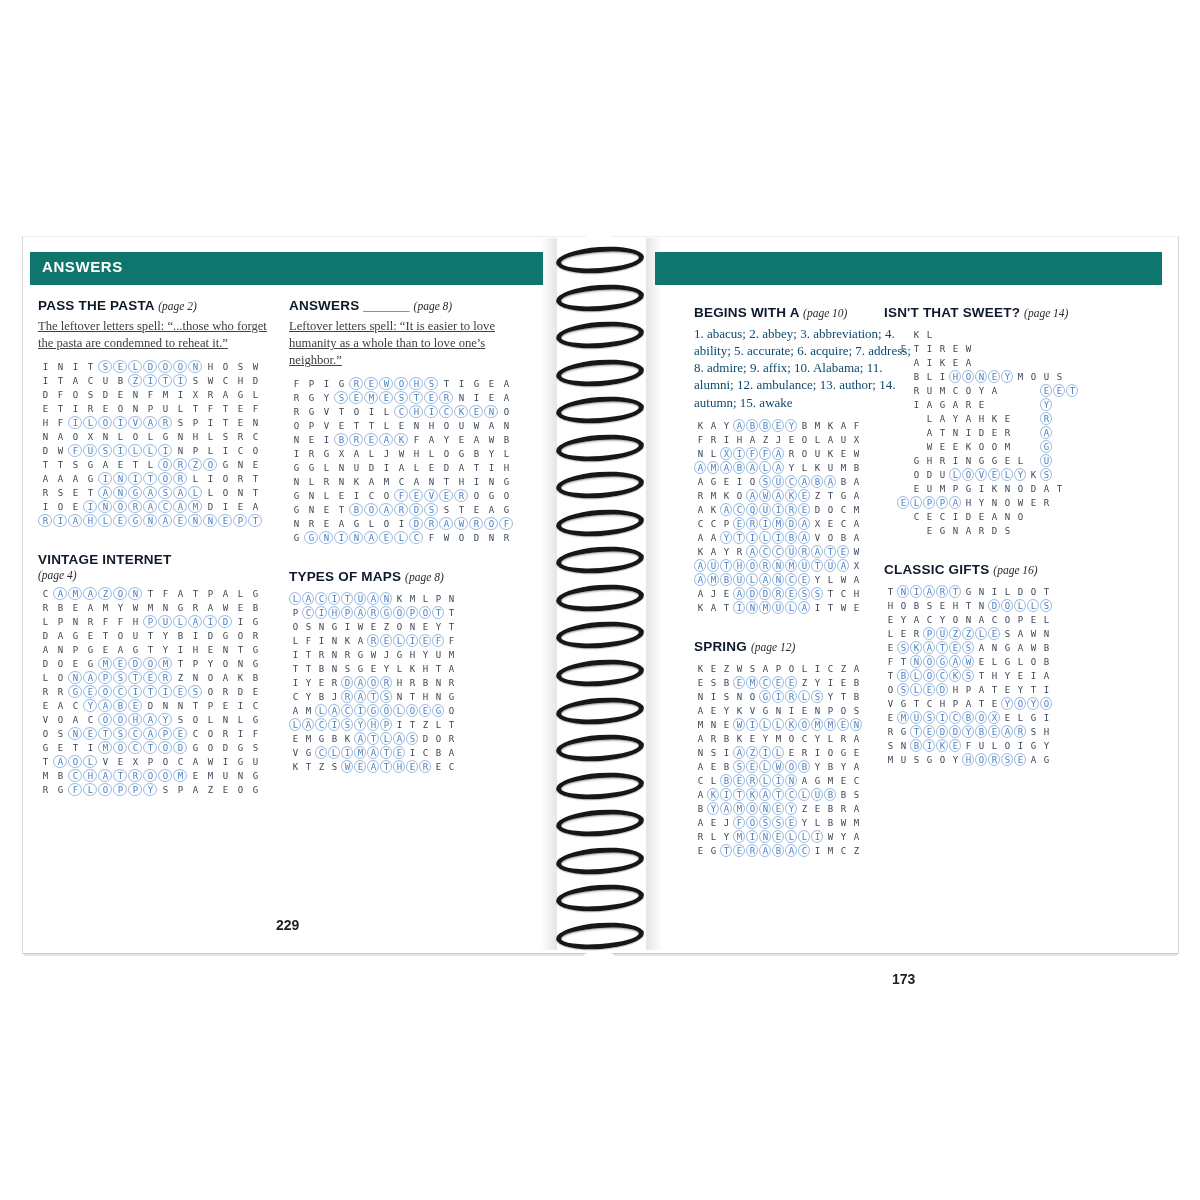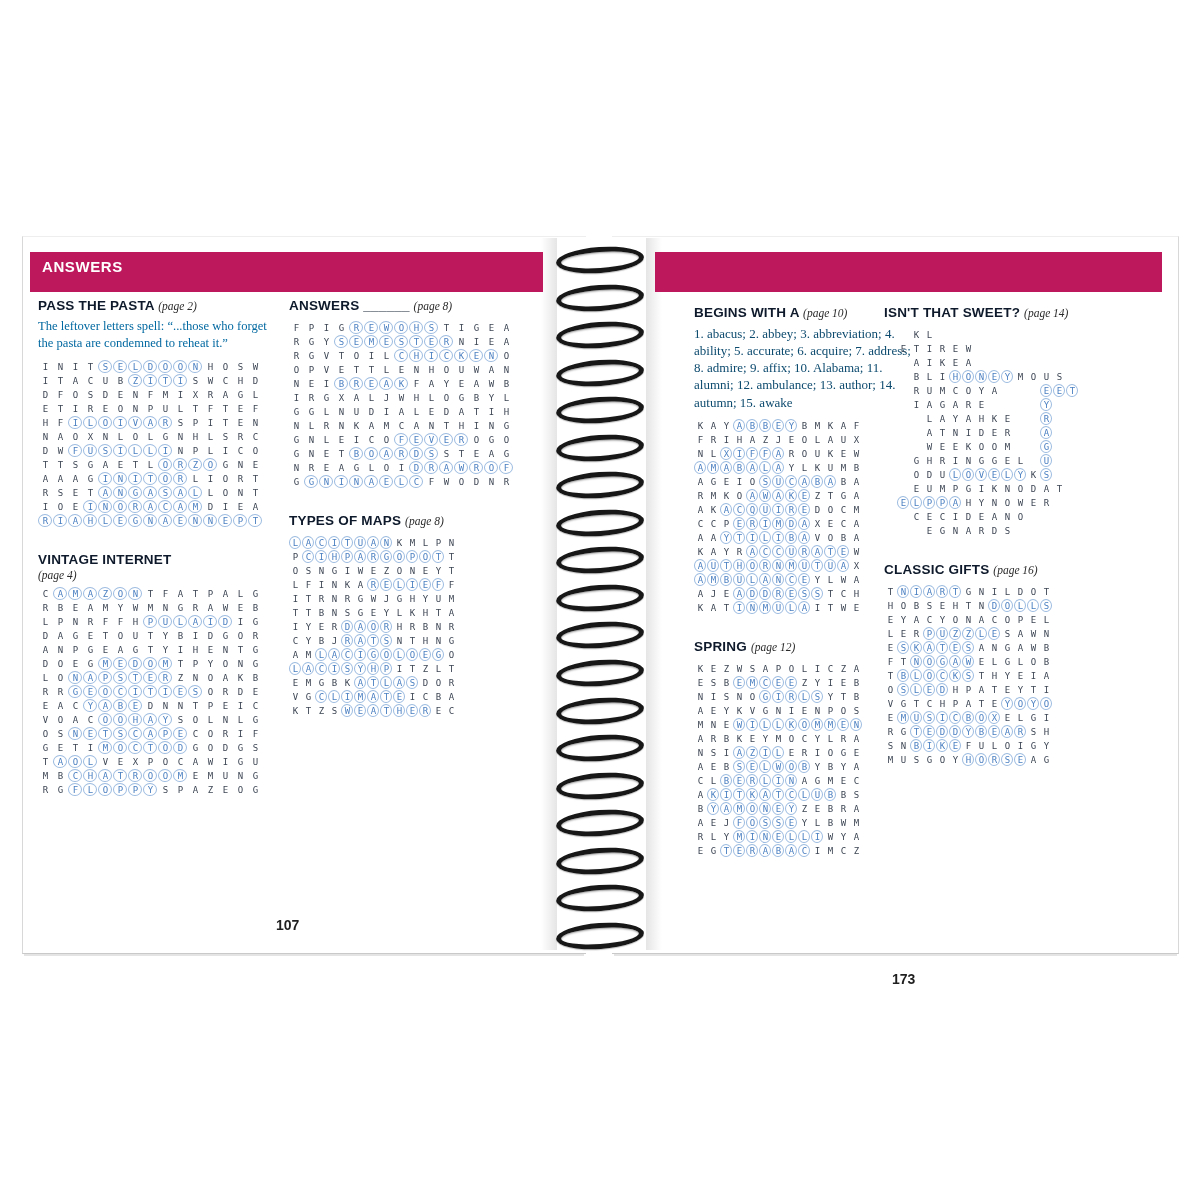--- a/index.html
+++ b/index.html
@@ -18,37 +18,37 @@
     background:linear-gradient(to right, rgba(0,0,0,0), rgba(0,0,0,0.10));}
   .gutter-r{position:absolute;left:646px;top:238px;width:16px;height:712px;
     background:linear-gradient(to left, rgba(0,0,0,0), rgba(0,0,0,0.10));}
   
   .spiral{position:absolute;left:556px;top:247px;width:88px;height:702px;
     display:flex;flex-direction:column;justify-content:space-between;z-index:5;}
   .coil{height:16px;border:5px solid #171717;border-radius:50%;
     transform:rotate(-4deg);background:rgba(255,255,255,0.6);
     box-shadow:inset 0 1px 2px rgba(0,0,0,0.4), 0 1px 1px rgba(0,0,0,0.25);}
   
-  .bar{position:absolute;height:40px;background:#be185d;}
+  .bar{position:absolute;height:33px;background:#0f766e;}
   .bar-left{left:30px;top:252px;width:513px;
     color:#fff;font-family:"Liberation Sans",sans-serif;font-weight:bold;
     font-size:15px;line-height:30px;padding-left:12px;letter-spacing:0.6px;box-sizing:border-box;}
   .bar-right{left:655px;top:252px;width:507px;}
   
   .col{position:absolute;}
   .colA{left:38px;top:298px;width:240px;}
   .colB{left:289px;top:298px;width:240px;}
   .colC{left:694px;top:305px;width:220px;}
   .colD{left:884px;top:305px;width:242px;}
   
   .h{font-family:"Liberation Sans",sans-serif;font-weight:bold;font-size:13.5px;
      color:#0e1a2b;letter-spacing:0.2px;line-height:1.25;}
   .ref{font-family:"Liberation Serif",serif;font-weight:normal;font-style:italic;
      font-size:11.5px;color:#2a2a2a;letter-spacing:0;}
-  .intro{font-size:12.6px;line-height:1.36;color:#0369a1;margin:3px 0 8px 0;}
+  .intro{font-size:12.6px;line-height:1.36;color:#404040;margin:3px 0 8px 0;text-decoration:underline;}
   .list{font-size:13px;line-height:1.32;color:#0c4a6e;margin:3px 0 8px 0;}
   .sec{margin-bottom:20px;}
   .sec-gap-lg{margin-top:24px;}
   
   .grid{margin:6px 0 4px 0;}
   .grid .row{height:14px;line-height:14px;white-space:nowrap;}
   .grid .cell{display:inline-block;width:15px;height:13px;text-align:center;
     font-family:"DejaVu Sans Mono",monospace;font-size:9px;color:#3d4654;vertical-align:top;}
   .grid.narrow .cell{width:13px;}
   .grid .cell.hl{color:#4a7fc1;position:relative;}
@@ -121,20 +121,21 @@
       </div>
   </div>
 </div>
 
 <div class="col colB">
   <div class="sec">
     <div class="h">
       <span>ANSWERS ______</span>
       <span class="ref">(page 8)</span>
     </div>
+    <div class="intro">Leftover letters spell: “It is easier to love humanity as a whole than to love one’s neighbor.”</div>
     <div class="grid">
         <div class="row"><span class="cell">F</span><span class="cell">P</span><span class="cell">I</span><span class="cell">G</span><span class="cell hl">R</span><span class="cell hl">E</span><span class="cell hl">W</span><span class="cell hl">O</span><span class="cell hl">H</span><span class="cell hl">S</span><span class="cell">T</span><span class="cell">I</span><span class="cell">G</span><span class="cell">E</span><span class="cell">A</span></div>
         <div class="row"><span class="cell">R</span><span class="cell">G</span><span class="cell">Y</span><span class="cell hl">S</span><span class="cell hl">E</span><span class="cell hl">M</span><span class="cell hl">E</span><span class="cell hl">S</span><span class="cell hl">T</span><span class="cell hl">E</span><span class="cell hl">R</span><span class="cell">N</span><span class="cell">I</span><span class="cell">E</span><span class="cell">A</span></div>
         <div class="row"><span class="cell">R</span><span class="cell">G</span><span class="cell">V</span><span class="cell">T</span><span class="cell">O</span><span class="cell">I</span><span class="cell">L</span><span class="cell hl">C</span><span class="cell hl">H</span><span class="cell hl">I</span><span class="cell hl">C</span><span class="cell hl">K</span><span class="cell hl">E</span><span class="cell hl">N</span><span class="cell">O</span></div>
         <div class="row"><span class="cell">O</span><span class="cell">P</span><span class="cell">V</span><span class="cell">E</span><span class="cell">T</span><span class="cell">T</span><span class="cell">L</span><span class="cell">E</span><span class="cell">N</span><span class="cell">H</span><span class="cell">O</span><span class="cell">U</span><span class="cell">W</span><span class="cell">A</span><span class="cell">N</span></div>
         <div class="row"><span class="cell">N</span><span class="cell">E</span><span class="cell">I</span><span class="cell hl">B</span><span class="cell hl">R</span><span class="cell hl">E</span><span class="cell hl">A</span><span class="cell hl">K</span><span class="cell">F</span><span class="cell">A</span><span class="cell">Y</span><span class="cell">E</span><span class="cell">A</span><span class="cell">W</span><span class="cell">B</span></div>
         <div class="row"><span class="cell">I</span><span class="cell">R</span><span class="cell">G</span><span class="cell">X</span><span class="cell">A</span><span class="cell">L</span><span class="cell">J</span><span class="cell">W</span><span class="cell">H</span><span class="cell">L</span><span class="cell">O</span><span class="cell">G</span><span class="cell">B</span><span class="cell">Y</span><span class="cell">L</span></div>
         <div class="row"><span class="cell">G</span><span class="cell">G</span><span class="cell">L</span><span class="cell">N</span><span class="cell">U</span><span class="cell">D</span><span class="cell">I</span><span class="cell">A</span><span class="cell">L</span><span class="cell">E</span><span class="cell">D</span><span class="cell">A</span><span class="cell">T</span><span class="cell">I</span><span class="cell">H</span></div>
         <div class="row"><span class="cell">N</span><span class="cell">L</span><span class="cell">R</span><span class="cell">N</span><span class="cell">K</span><span class="cell">A</span><span class="cell">M</span><span class="cell">C</span><span class="cell">A</span><span class="cell">N</span><span class="cell">T</span><span class="cell">H</span><span class="cell">I</span><span class="cell">N</span><span class="cell">G</span></div>
         <div class="row"><span class="cell">G</span><span class="cell">N</span><span class="cell">L</span><span class="cell">E</span><span class="cell">I</span><span class="cell">C</span><span class="cell">O</span><span class="cell hl">F</span><span class="cell hl">E</span><span class="cell hl">V</span><span class="cell hl">E</span><span class="cell hl">R</span><span class="cell">O</span><span class="cell">G</span><span class="cell">O</span></div>
@@ -257,21 +258,21 @@
         <div class="row"><span class="cell">O</span><span class="cell hl">S</span><span class="cell hl">L</span><span class="cell hl">E</span><span class="cell hl">D</span><span class="cell">H</span><span class="cell">P</span><span class="cell">A</span><span class="cell">T</span><span class="cell">E</span><span class="cell">Y</span><span class="cell">T</span><span class="cell">I</span></div>
         <div class="row"><span class="cell">V</span><span class="cell">G</span><span class="cell">T</span><span class="cell">C</span><span class="cell">H</span><span class="cell">P</span><span class="cell">A</span><span class="cell">T</span><span class="cell">E</span><span class="cell hl">Y</span><span class="cell hl">O</span><span class="cell hl">Y</span><span class="cell hl">O</span></div>
         <div class="row"><span class="cell">E</span><span class="cell hl">M</span><span class="cell hl">U</span><span class="cell hl">S</span><span class="cell hl">I</span><span class="cell hl">C</span><span class="cell hl">B</span><span class="cell hl">O</span><span class="cell hl">X</span><span class="cell">E</span><span class="cell">L</span><span class="cell">G</span><span class="cell">I</span></div>
         <div class="row"><span class="cell">R</span><span class="cell">G</span><span class="cell hl">T</span><span class="cell hl">E</span><span class="cell hl">D</span><span class="cell hl">D</span><span class="cell hl">Y</span><span class="cell hl">B</span><span class="cell hl">E</span><span class="cell hl">A</span><span class="cell hl">R</span><span class="cell">S</span><span class="cell">H</span></div>
         <div class="row"><span class="cell">S</span><span class="cell">N</span><span class="cell hl">B</span><span class="cell hl">I</span><span class="cell hl">K</span><span class="cell hl">E</span><span class="cell">F</span><span class="cell">U</span><span class="cell">L</span><span class="cell">O</span><span class="cell">I</span><span class="cell">G</span><span class="cell">Y</span></div>
         <div class="row"><span class="cell">M</span><span class="cell">U</span><span class="cell">S</span><span class="cell">G</span><span class="cell">O</span><span class="cell">Y</span><span class="cell hl">H</span><span class="cell hl">O</span><span class="cell hl">R</span><span class="cell hl">S</span><span class="cell hl">E</span><span class="cell">A</span><span class="cell">G</span></div>
       </div>
   </div>
 </div>
 
-<div class="pagenum pn-left">107</div>
+<div class="pagenum pn-left">229</div>
 <div class="pagenum pn-right">173</div>
 
 <div class="spiral" id="spiral">
     <div class="coil"></div>
     <div class="coil"></div>
     <div class="coil"></div>
     <div class="coil"></div>
     <div class="coil"></div>
     <div class="coil"></div>
     <div class="coil"></div>

